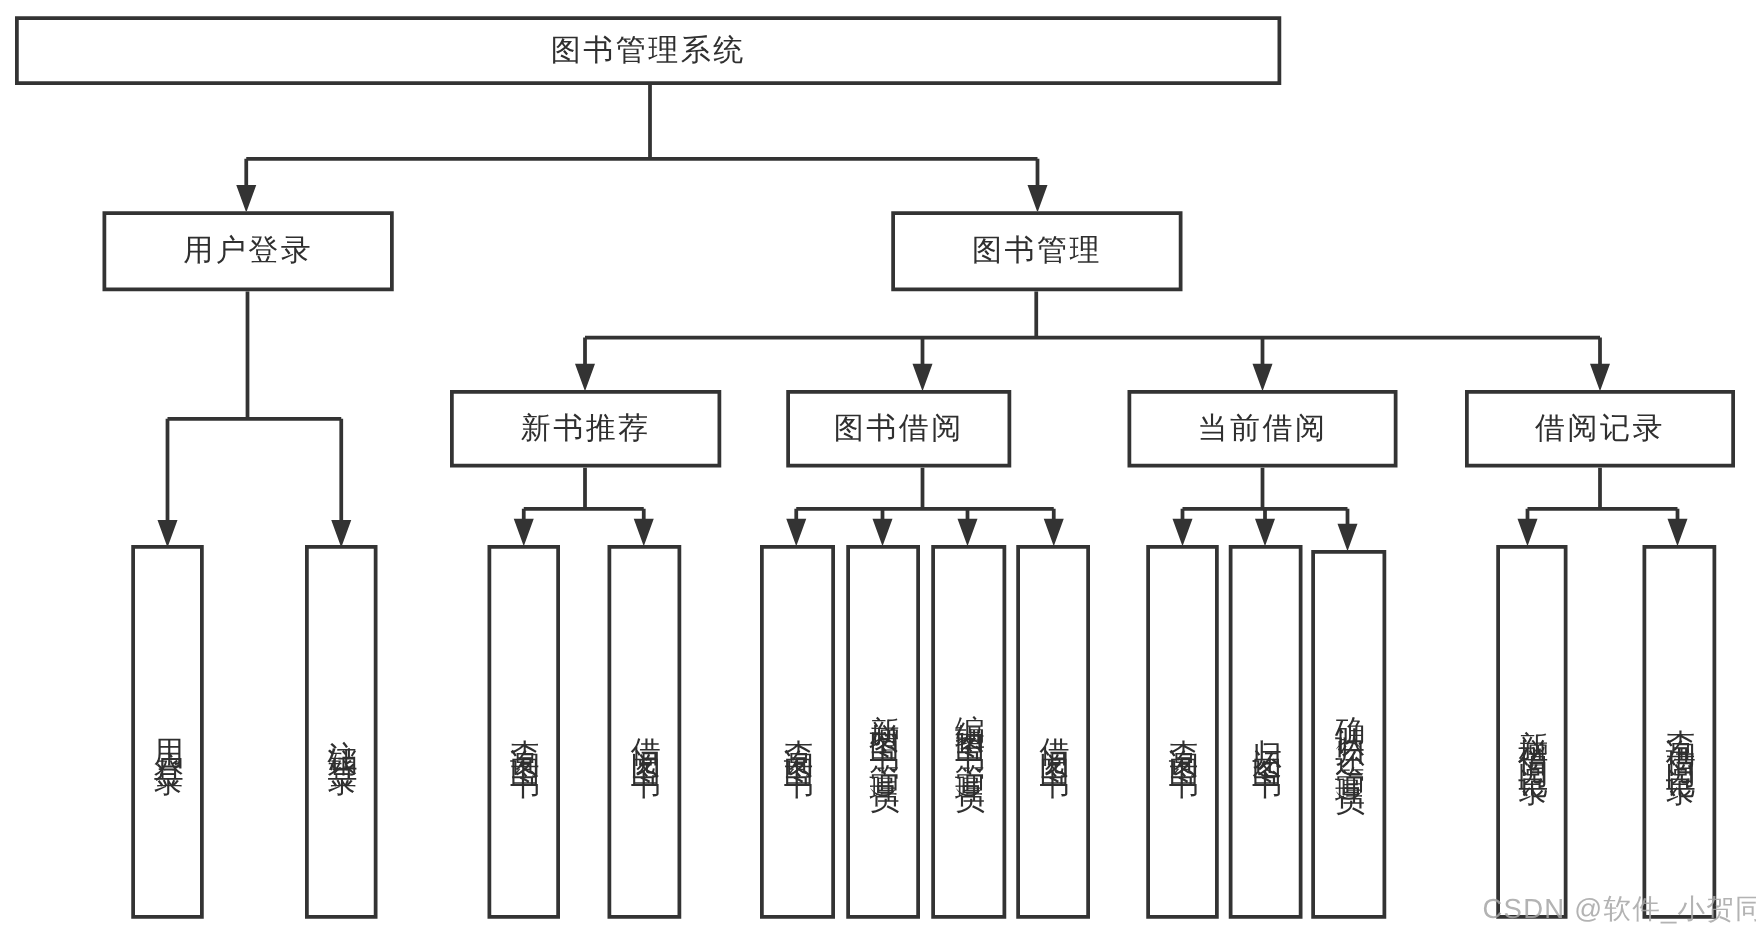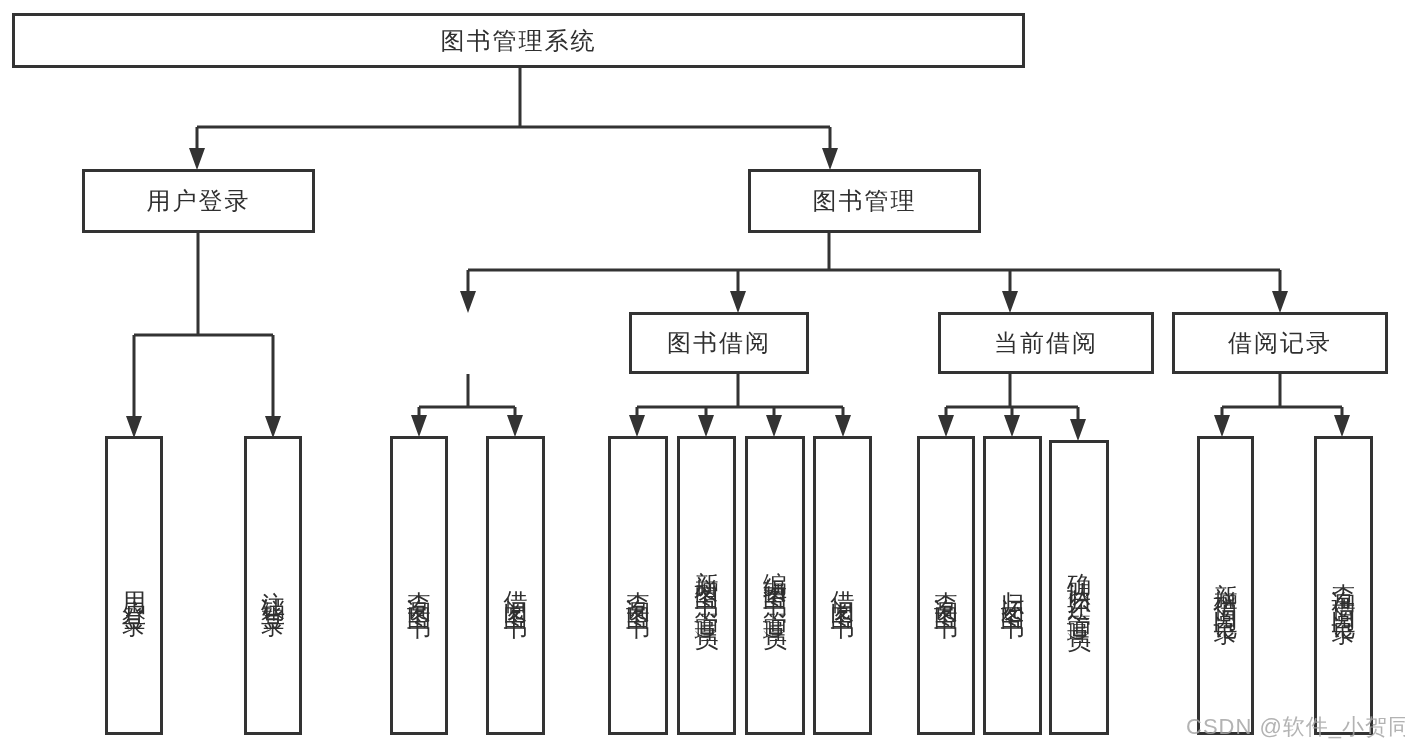--- a/index.html
+++ b/index.html
@@ -36,25 +36,25 @@
   .vnode {
     writing-mode: vertical-rl;
     text-orientation: mixed;
     letter-spacing: 8px;
     padding-top: 4px;
   }
   
   .n-root   { left: 12px;  top: 13px;  width: 1013px; height: 55px; }
   
   .n-userlogin { left: 82px;  top: 169px; width: 233px; height: 64px; }
-  .n-bookmgmt  { left: 713px; top: 169px; width: 233px; height: 64px; margin-left: 35px; }
+  .n-bookmgmt  { left: 713px; top: 169px; width: 233px; height: 64px; }
   
   .n-newbook { left: 360px;  top: 312px; width: 217px; height: 62px; }
   .n-bookbor { left: 629px;  top: 312px; width: 180px; height: 62px; }
-  .n-curbor  { left: 902px;  top: 312px; width: 216px; height: 62px; margin-left: 36px; }
+  .n-curbor  { left: 902px;  top: 312px; width: 216px; height: 62px; }
   .n-borrec  { left: 1172px; top: 312px; width: 216px; height: 62px; }
   
   .l-ulogin  { left: 105px;  top: 436px; width: 58px; height: 299px; }
   .l-logout  { left: 244px;  top: 436px; width: 58px; height: 299px; }
   .l-nq      { left: 390px;  top: 436px; width: 58px; height: 299px; }
   .l-nb      { left: 486px;  top: 436px; width: 59px; height: 299px; }
   .l-bq      { left: 608px;  top: 436px; width: 60px; height: 299px; }
   .l-ba      { left: 677px;  top: 436px; width: 59px; height: 299px; }
   .l-be      { left: 745px;  top: 436px; width: 60px; height: 299px; }
   .l-bb      { left: 813px;  top: 436px; width: 59px; height: 299px; }
@@ -100,20 +100,21 @@
              M938,415 L954,415 L946,437 Z  M1004,415 L1020,415 L1012,437 Z
              M1070,419 L1086,419 L1078,441 Z
              M1214,415 L1230,415 L1222,437 Z  M1334,415 L1350,415 L1342,437 Z"></path>
   </svg>
 
   <div class="node n-root">图书管理系统</div>
 
   <div class="node n-userlogin">用户登录</div>
   <div class="node n-bookmgmt">图书管理</div>
 
+  <div class="node n-newbook">新书推荐</div>
   <div class="node n-bookbor">图书借阅</div>
   <div class="node n-curbor">当前借阅</div>
   <div class="node n-borrec">借阅记录</div>
 
   <div class="node vnode l-ulogin">用户登录</div>
   <div class="node vnode l-logout">注销登录</div>
 
   <div class="node vnode l-nq">查询图书</div>
   <div class="node vnode l-nb">借阅图书</div>
 

